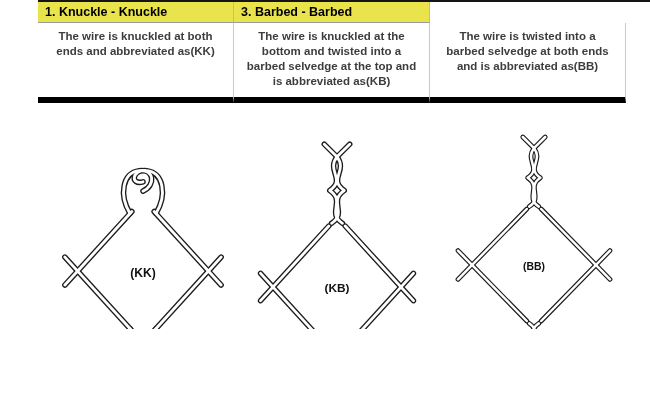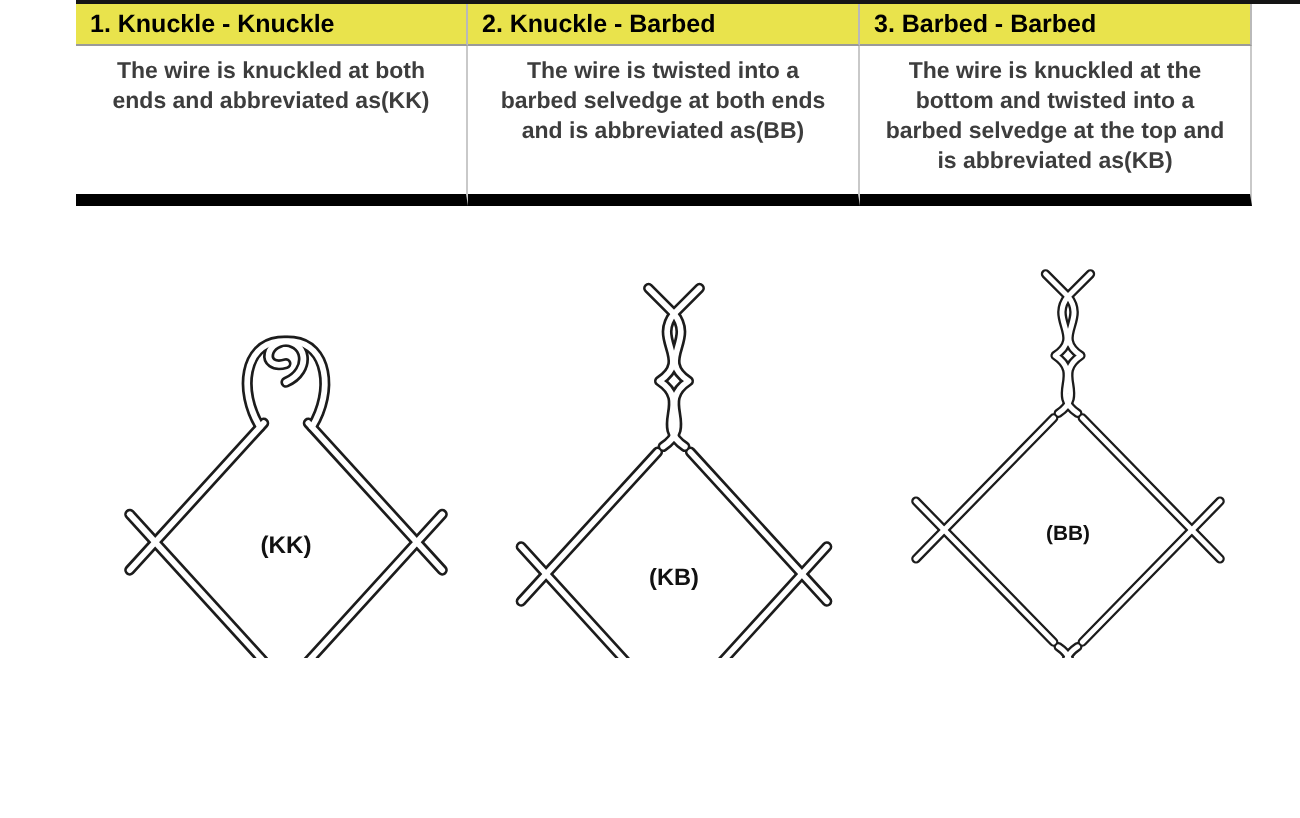--- a/index.html
+++ b/index.html
@@ -55,28 +55,27 @@
   }
 </style>
 </head>
 <body>
 
 <div class="page">
 
   <div class="tbl">
     <div class="row">
       <div class="hcell">1. Knuckle - Knuckle</div>
-      <div class="hcell">2. Knuckle - Barbed</div>
       <div class="hcell">3. Barbed - Barbed</div>
       <div class="hfill"></div>
     </div>
     <div class="row">
       <div class="dcell">The wire is knuckled at both ends and abbreviated as(KK)</div>
+      <div class="dcell">The wire is knuckled at the bottom and twisted into a barbed selvedge at the top and is abbreviated as(KB)</div>
       <div class="dcell">The wire is twisted into a barbed selvedge at both ends and is abbreviated as(BB)</div>
-      <div class="dcell">The wire is knuckled at the bottom and twisted into a barbed selvedge at the top and is abbreviated as(KB)</div>
       <div class="dfill"></div>
     </div>
   </div>
 
   <div class="diagrams">
 
     <svg class="fig fig-kk" viewBox="0 0 200 300">
       <defs>
         <g id="kkp">
           <path d="M88,106 L16,185"></path>

